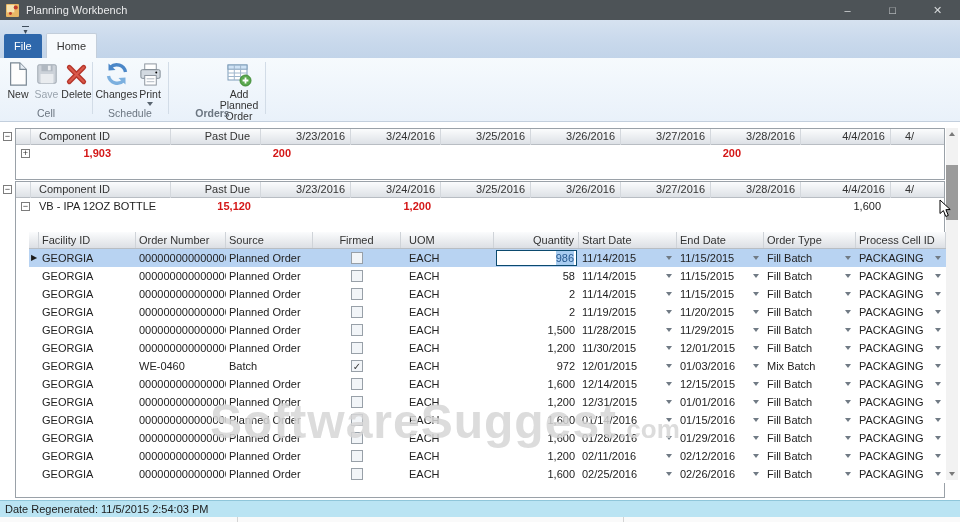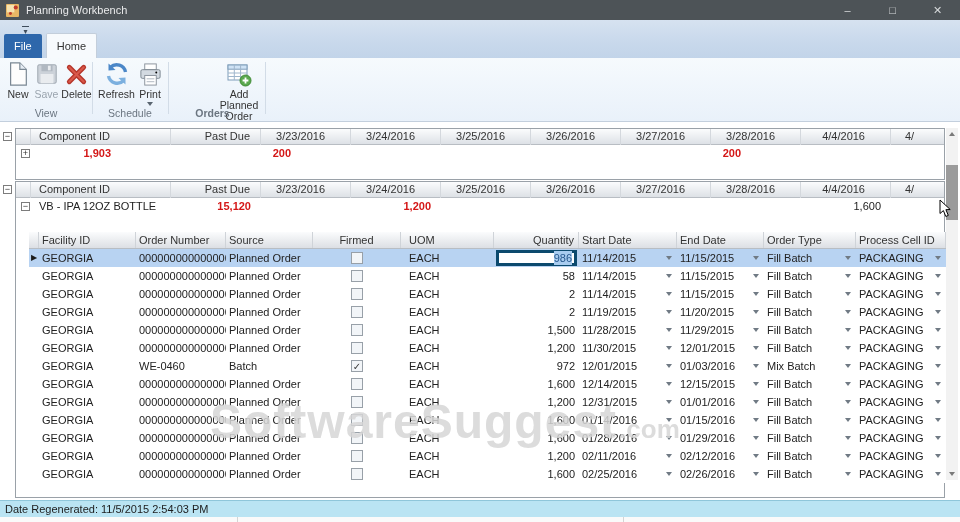--- a/index.html
+++ b/index.html
@@ -38,21 +38,21 @@
   .content { left:0; top:122px; width:960px; height:378px; background:#fff; }
   .gbox { position:absolute; left:15px; width:930px; background:#fff; border:1px solid #9aa1a8; }
   .expander { position:absolute; width:9px; height:9px; background:#fff; border:1px solid #7c7c7c; font-size:9px; line-height:7px; text-align:center; color:#333; }
   .ghead-title { height:17px; line-height:16px; padding-left:6px; border-bottom:1px solid #b6bcc3; background:#fff; color:#1a1a1a; }
   .gcolhdr { height:16px; display:flex; background:linear-gradient(#fbfcfd,#dde1e6); border-bottom:1px solid #b8bdc3; color:#333; }
   .gcolhdr > div { border-right:1px solid #d4d8dd; }
   .gcell { height:16px; line-height:15px; overflow:hidden; white-space:nowrap; flex:0 0 auto; }
   .c-indent { width:15px; }
   .c-comp { width:140px; padding-left:8px; }
   .c-past { width:90px; text-align:right; padding-right:10px; }
-  .ghead-date { width:90px; text-align:right; padding-right:25px; }
+  .ghead-date { width:90px; text-align:right; padding-right:5px; }
   .ghead-date.last { width:56px; text-align:left; padding-left:14px; }
   .grow { height:17px; display:flex; align-items:center; background:#fff; }
   .grow .gcell { height:17px; line-height:17px; }
   .gval { width:90px; text-align:right; padding-right:10px; }
   .gval.last { width:56px; }
   .red { color:#d41717; font-weight:bold; }
   .comp-orange { color:#e29a27; font-weight:bold; }
   .rowexp { position:relative; }
   .rowexp .expander { left:5px; top:4px; }
 
@@ -63,21 +63,21 @@
   .dhead .dcell { border-right:1px solid #cfd3d8; line-height:16px; }
   .drow { height:18px; background:#fff; }
   .drow.selected { background:#b8d3f2; }
   .dcell { overflow:hidden; white-space:nowrap; line-height:18px; padding-left:3px; position:relative; }
   .dcell.sel { padding:0; text-align:center; font-size:8px; line-height:18px; color:#1a1a1a; }
   .dcell.r { text-align:right; padding-right:4px; padding-left:0; }
   .dcell.ctr { text-align:center; padding:0; }
   .dcell.uomcell { padding-left:8px; }
   .checkbox { display:inline-block; width:12px; height:12px; margin-top:3px; background:#f2f5f8; border:1px solid #98a0a8; font-size:10px; line-height:11px; color:#3a3a3a; text-align:center; }
   .dd { position:absolute; right:5px; top:7px; width:0; height:0; border-left:3.5px solid transparent; border-right:3.5px solid transparent; border-top:4px solid #707a84; }
-  .qty-input { position:absolute; left:2px; right:2px; top:1px; bottom:1px; background:#fff; border:3px solid #0c4a6e; display:flex; align-items:center; justify-content:flex-end; padding-right:2px; line-height:14px; }
+  .qty-input { position:absolute; left:2px; right:2px; top:1px; bottom:1px; background:#fff; border:1px solid #0c4a6e; display:flex; align-items:center; justify-content:flex-end; padding-right:2px; line-height:14px; }
   .qty-input .seltext { background:#a8ccf0; color:#27598f; }
   .vscroll { left:946px; top:128px; width:12px; height:352px; background:#f2f2f2; }
   .vscroll .arrow { position:absolute; left:0; width:12px; height:12px; display:flex; align-items:center; justify-content:center; }
   .vscroll .thumb { position:absolute; left:0; top:37px; width:12px; height:55px; background:#9b9b9b; }
   .tri-u { width:0;height:0;border-left:3.5px solid transparent;border-right:3.5px solid transparent;border-bottom:4px solid #7a7a7a; }
   .tri-d { width:0;height:0;border-left:3.5px solid transparent;border-right:3.5px solid transparent;border-top:4px solid #7a7a7a; }
 
   
   .statusbar { left:0; top:500px; width:960px; height:17px; background:#bae4f3; border-top:1px solid #8fc6da; display:flex; align-items:center; padding-left:5px; color:#1c1c1c; }
   .bottomsliver { left:0; top:517px; width:960px; height:5px; background:#fafafa; }
@@ -153,21 +153,21 @@
 
     <div class="rbtn" style="left:98px;width:37px;">
       <div class="ricon">
         <svg width="26" height="26" viewBox="0 0 26 26" fill="none">
           <path d="M21.5 11 A9 9 0 0 0 6.5 6.2" stroke="#4b87c8" stroke-width="3.4"></path>
           <path d="M4.5 2.5 L4.5 9.5 L11.5 9 Z" fill="#4b87c8"></path>
           <path d="M4.5 15 A9 9 0 0 0 19.5 19.8" stroke="#7cb0df" stroke-width="3.4"></path>
           <path d="M21.5 23.5 L21.5 16.5 L14.5 17 Z" fill="#7cb0df"></path>
         </svg>
       </div>
-      <div class="rlabel">Refresh</div>
+      <div class="rlabel">Changes</div>
     </div>
     <div class="rbtn" style="left:136px;width:28px;">
       <div class="ricon">
         <svg width="25" height="25" viewBox="0 0 26 26">
             <rect x="7" y="2" width="12" height="6" fill="#fff" stroke="#8a939c"></rect>
             <rect x="3" y="8" width="20" height="9" rx="1.5" fill="#d3dae1" stroke="#7d8791"></rect>
             <circle cx="19" cy="11" r="1" fill="#8a93 9c"></circle>
             <rect x="7" y="14" width="12" height="10" fill="#fff" stroke="#8a939c"></rect>
             <line x1="9" y1="17.5" x2="17" y2="17.5" stroke="#aeb6bf"></line>
             <line x1="9" y1="20.5" x2="17" y2="20.5" stroke="#aeb6bf"></line>
@@ -190,21 +190,21 @@
             <line x1="2" y1="15.5" x2="21" y2="15.5" stroke="#9fb6cc"></line>
           <circle cx="19.5" cy="19.5" r="5.5" fill="#5aa84e" stroke="#3e8a34"></circle>
           <path d="M19.5 16.6v5.8M16.6 19.5h5.8" stroke="#fff" stroke-width="1.8"></path>
         </svg>
       </div>
       <div class="rlabel">Add Planned Order</div>
     </div>
 
     <div class="rsep" style="left:265px;"></div>
 
-    <div class="rgroup-label" style="left:0;width:92px;">View</div>
+    <div class="rgroup-label" style="left:0;width:92px;">Cell</div>
     <div class="rgroup-label" style="left:92px;width:76px;">Schedule</div>
     <div class="rgroup-label" style="left:164px;width:97px;font-weight:bold;">Orders</div>
   </div>
 
   <div class="abs content">
 
     <div class="expander" style="left:3px; top:10px;">−</div>
     <div class="gbox" style="top:6px; height:52px;">
       <div class="gcolhdr">
         <div class="gcell c-indent"></div>

